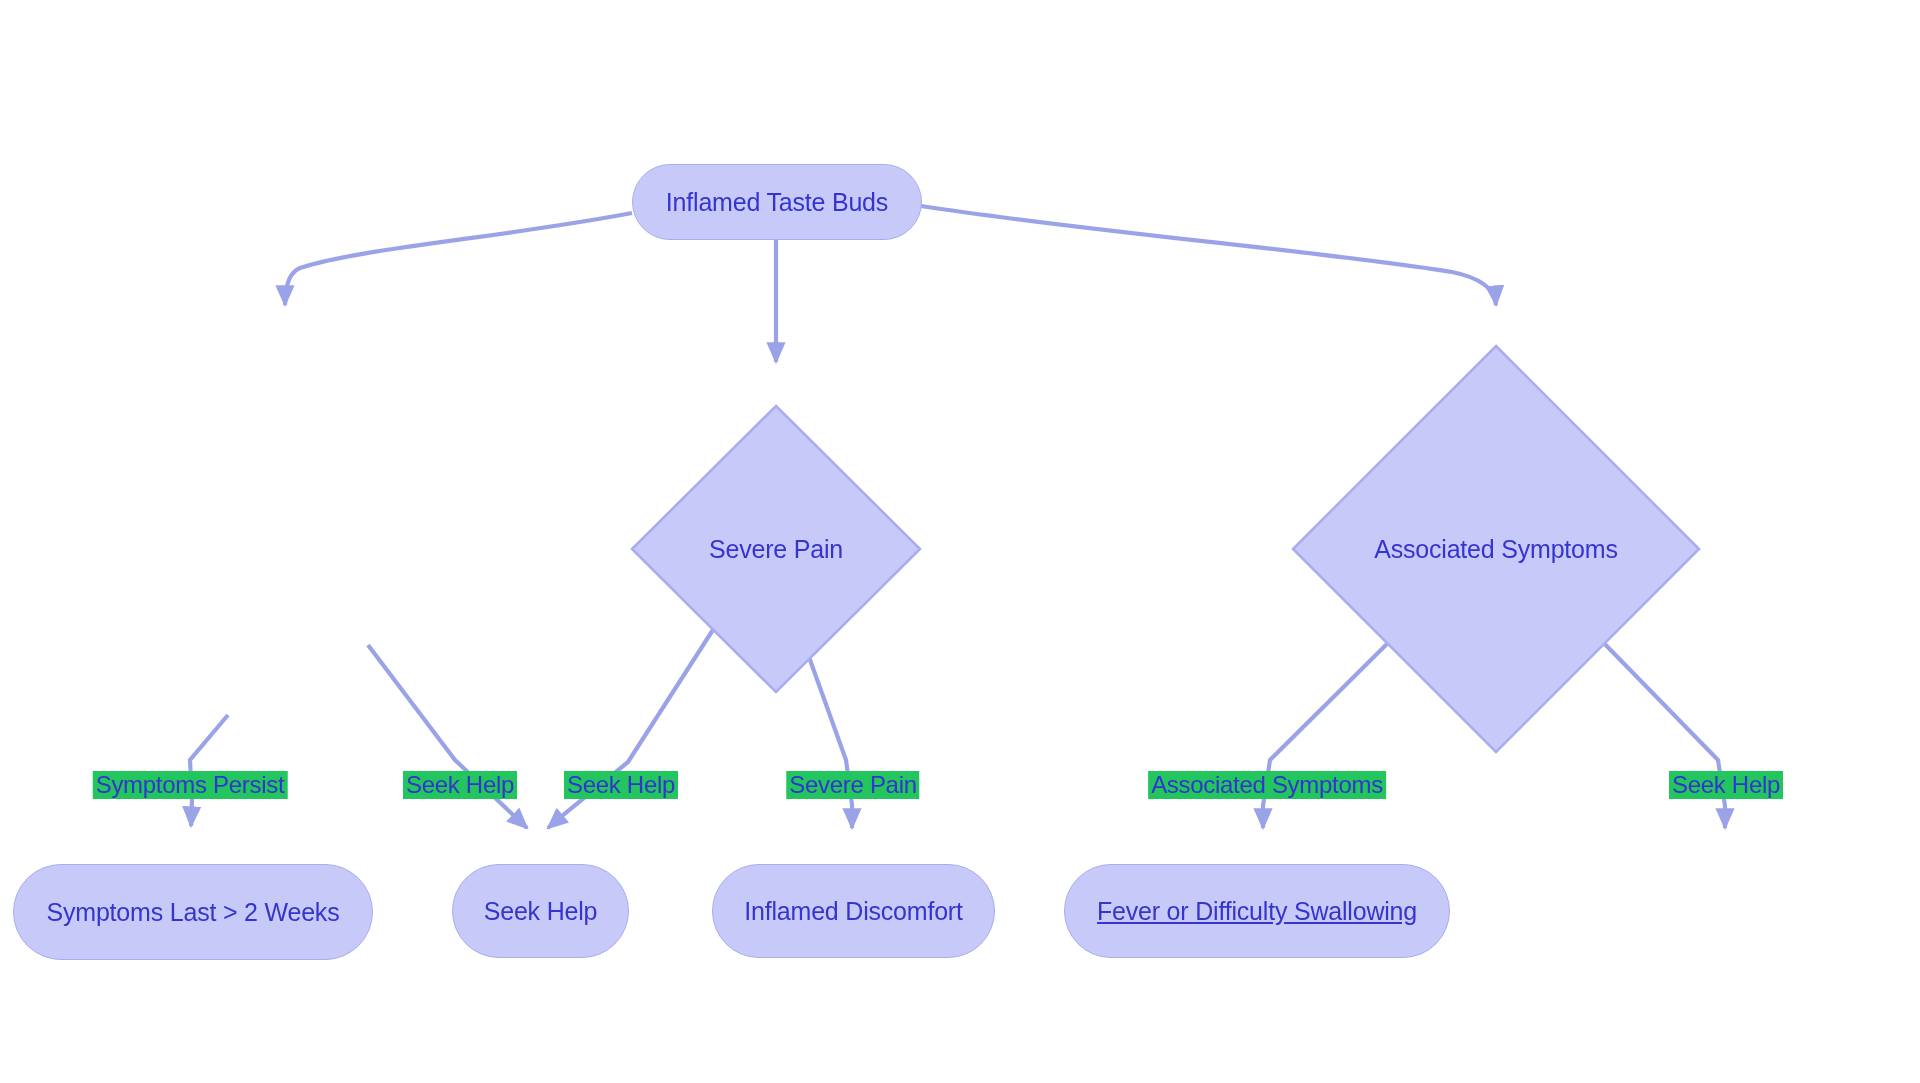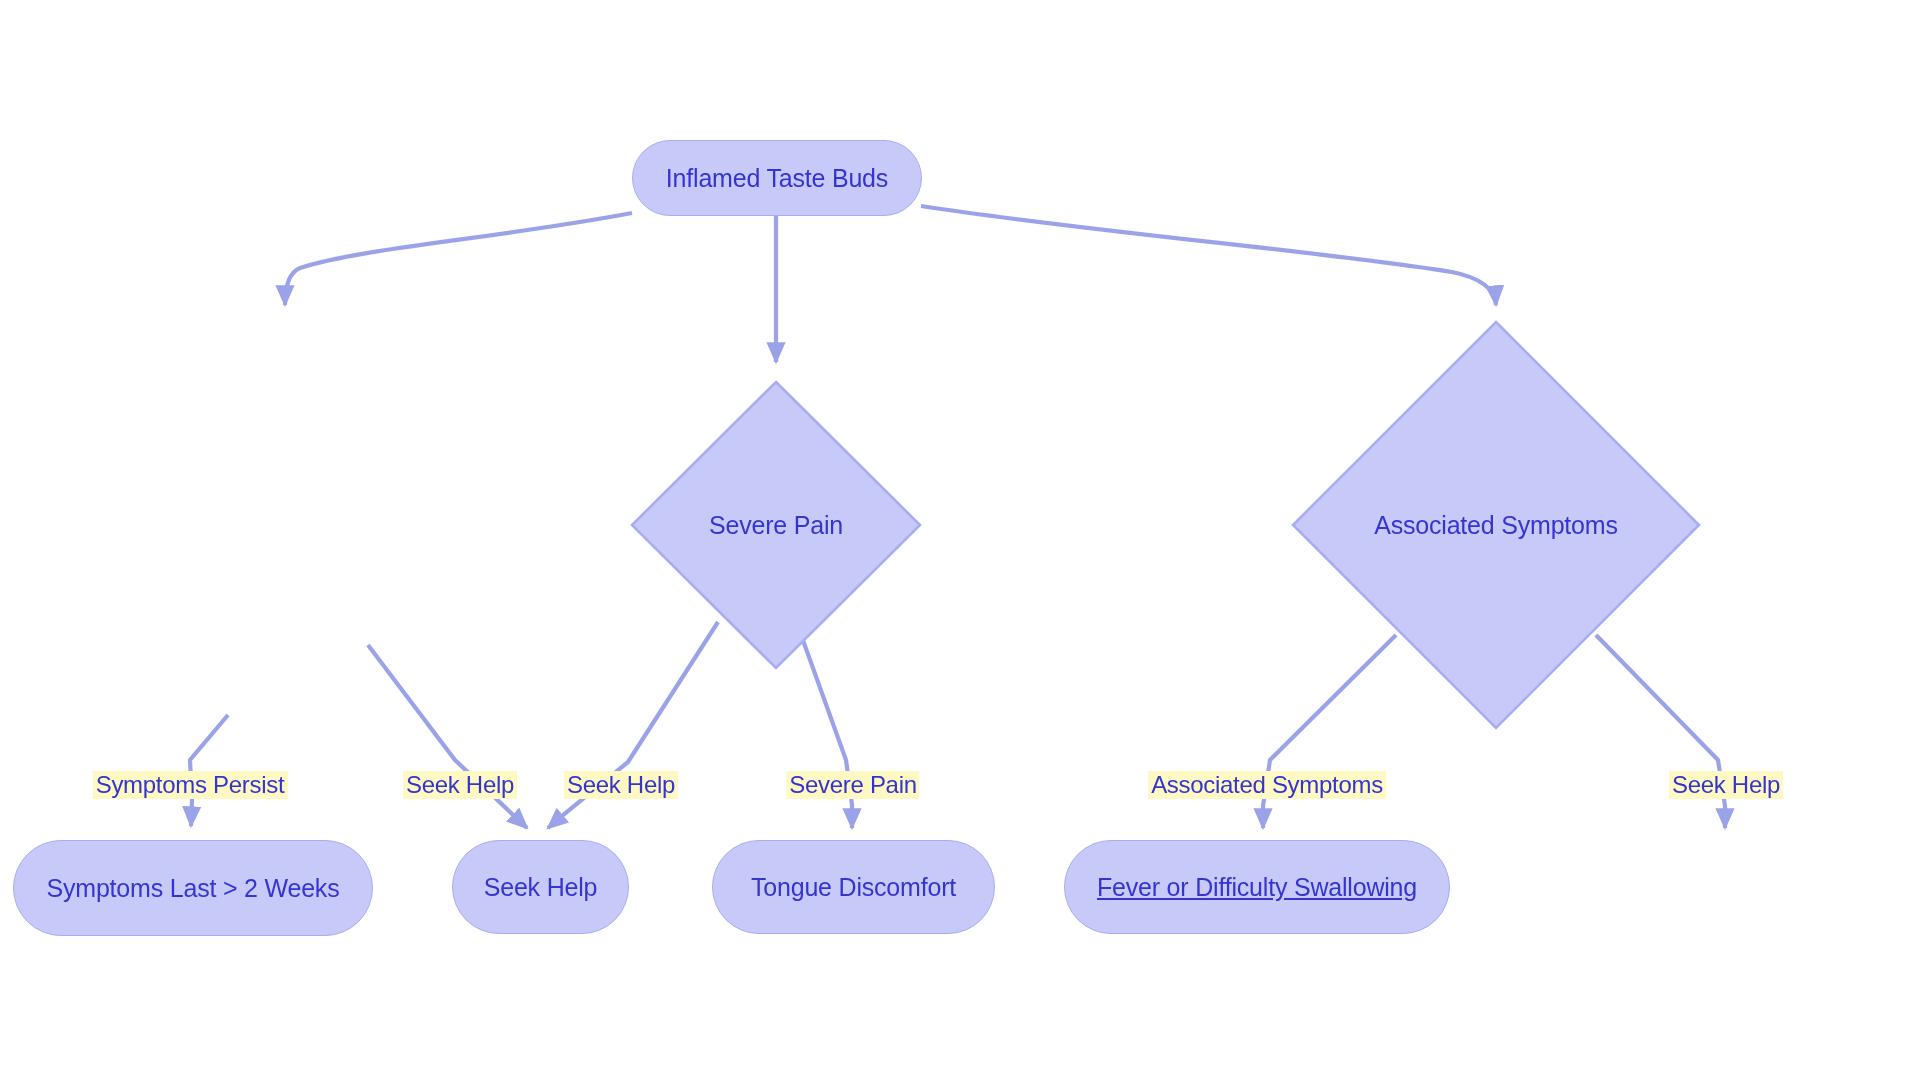--- a/index.html
+++ b/index.html
@@ -31,20 +31,21 @@
     position: absolute;
     box-sizing: border-box;
     display: flex;
     align-items: center;
     justify-content: center;
     text-align: center;
     color: #3434cf;
     font-family: "Liberation Sans", sans-serif;
     white-space: nowrap;
     z-index: 3;
+    margin-top: 24px;
   }
   .node-round {
     background: #c7caf8;
     border: 1.4px solid #a9adf0;
     border-radius: 999px;
     font-size: 25px;
     letter-spacing: -0.2px;
   }
   .node-diamond {
     background: transparent;
@@ -65,21 +66,21 @@
     position: relative;
     z-index: 2;
   }
   .edge-label {
     position: absolute;
     transform: translate(-50%, -50%);
     color: #3434cf;
     font-size: 24px;
     font-family: "Liberation Sans", sans-serif;
     white-space: nowrap;
-    background: #fef9c3;
+    background: #22c55e;
     padding: 0 3px;
     letter-spacing: -0.3px;
     z-index: 4;
     text-align: center;
   }
 </style>
 </head>
 <body>
 
 <div id="flow-root">
@@ -138,21 +139,21 @@
 
   <div class="node node-round" style="left:13px; top:840px; width:360px; height:96px;">
     <span>Symptoms Last &gt; 2 Weeks</span>
   </div>
 
   <div class="node node-round" style="left:452px; top:840px; width:177px; height:94px;">
     <span>Seek Help</span>
   </div>
 
   <div class="node node-round" style="left:712px; top:840px; width:283px; height:94px;">
-    <span>Tongue Discomfort</span>
+    <span>Inflamed Discomfort</span>
   </div>
 
   <div class="node node-round" style="left:1064px; top:840px; width:386px; height:94px;text-decoration:underline;">
     <span>Fever or Difficulty Swallowing</span>
   </div>
 
 
 </div>
 
 </body></html>

